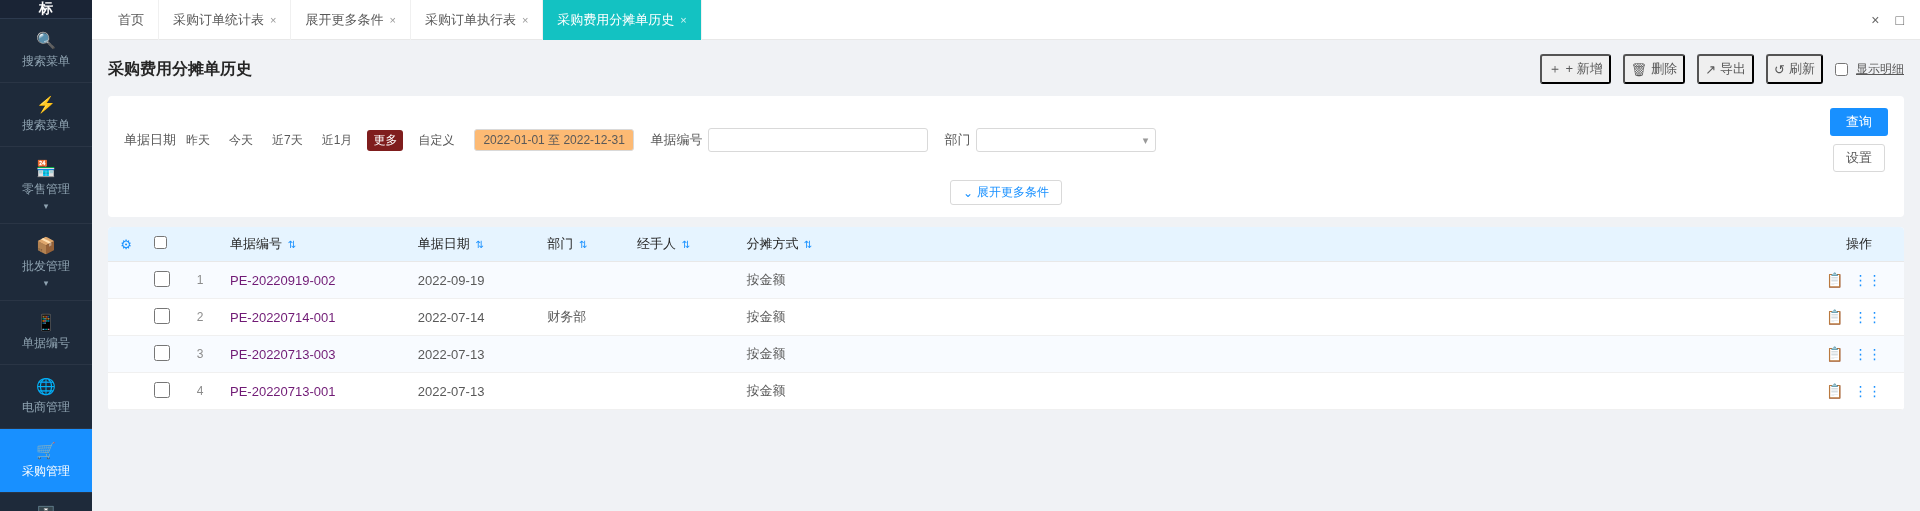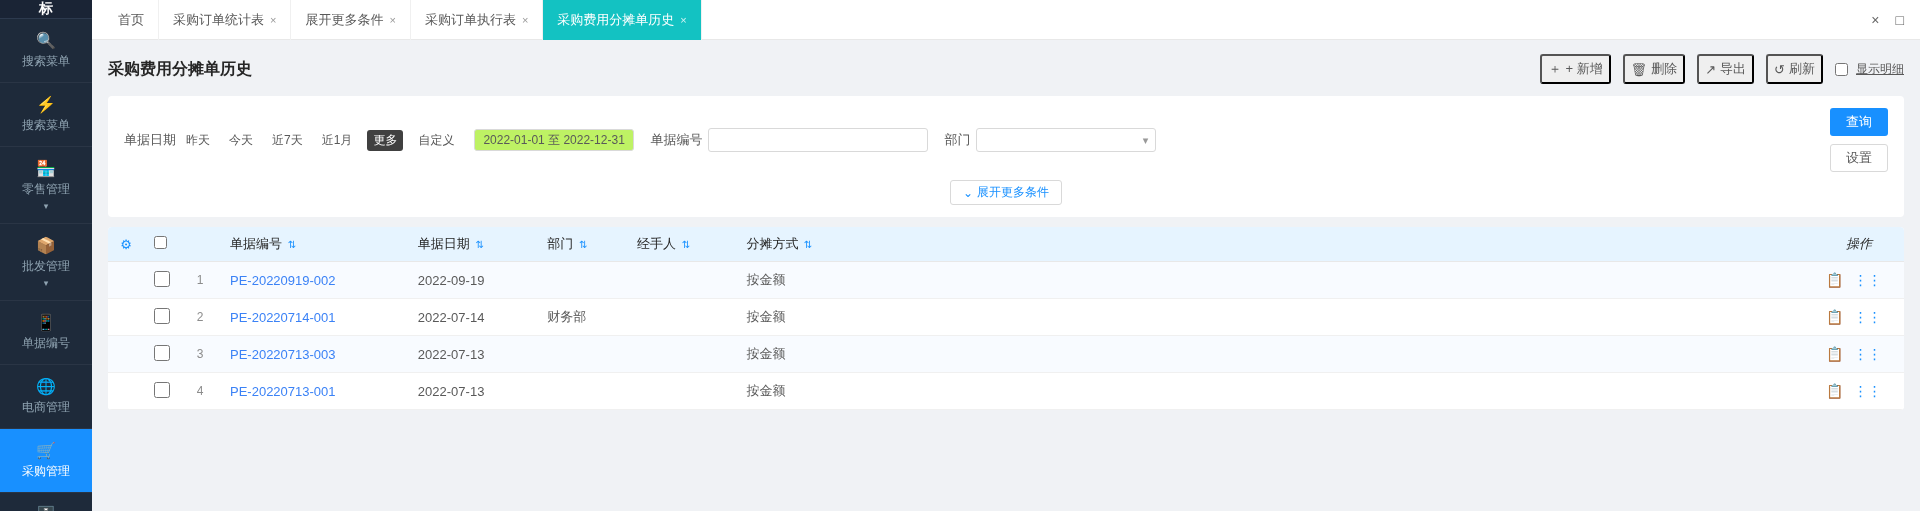--- a/index.html
+++ b/index.html
@@ -151,29 +151,29 @@
       display: flex;
       align-items: center;
       gap: 11px;
     }
     .date-btn {
       font-size: 12px;
       color: #595959;
       cursor: pointer;
       padding: 2px 4px;
     }
-    .date-btn.more { background: #404040; color: #fff; border-radius: 3px; padding: 2px 6px; }
+    .date-btn.more { background: #7f1d1d; color: #fff; border-radius: 3px; padding: 2px 6px; }
     .date-range-input {
       border: 1px solid #d9d9d9;
       border-radius: 3px;
       padding: 3px 8px;
       font-size: 12px;
       color: #595959;
       width: 160px;
-      background: #bef264;
+      background: #fdba74;
     }
     .filter-input {
       border: 1px solid #d9d9d9;
       border-radius: 3px;
       padding: 4px 8px;
       font-size: 12px;
       width: 220px;
       background: #fff;
     }
     .filter-select {
@@ -219,20 +219,21 @@
       font-size: 13px;
       cursor: pointer;
       display: block;
       margin-top: 4px;
     }
     .filter-btns {
       display: flex;
       flex-direction: column;
       gap: 4px;
       margin-left: auto;
+      align-items: center;
     }
     .expand-more {
       display: flex;
       justify-content: center;
       margin-top: 8px;
     }
     .expand-btn {
       font-size: 12px;
       color: #1890ff;
       cursor: pointer;
@@ -274,29 +275,29 @@
     tbody tr:nth-child(odd) { background: #f8fbff; }
     tbody tr:nth-child(even) { background: #fff; }
     tbody td {
       padding: 8px 10px;
       color: #595959;
       white-space: nowrap;
     }
     tbody td.center { text-align: center; }
     .row-num { color: #8c8c8c; font-size: 12px; }
     .row-checkbox { width: 16px; height: 16px; cursor: pointer; }
-    .link-text { color: #3b82f6; cursor: pointer; text-decoration: none; }
+    .link-text { color: #701a75; cursor: pointer; text-decoration: none; }
     .table-ops { display: flex; gap: 6px; align-items: center; }
     .op-icon { cursor: pointer; color: #1890ff; font-size: 14px; padding: 2px; border-radius: 2px; }
     .sort-icon { font-size: 10px; color: #1890ff; margin-left: 2px; }
 
     
     .th-check { width: 36px; }
     .th-num { width: 40px; }
-    .th-ops { width: 90px; text-align: center; font-style: italic; }
+    .th-ops { width: 90px; text-align: center; }
 
     
     .th-settings { width: 36px; text-align: center; cursor: pointer; color: #1890ff; }
   </style>
 </head>
 <body>
 
 <nav class="sidebar">
   <div class="sidebar-logo">标</div>
 

